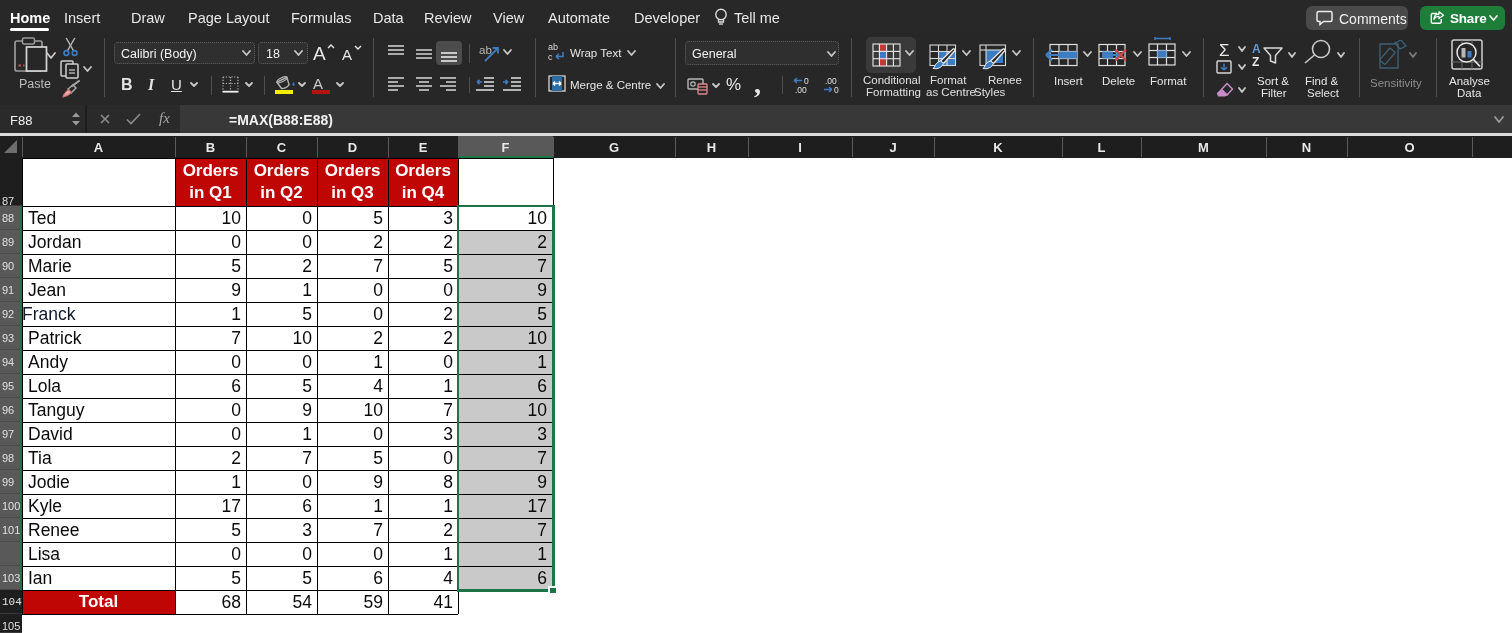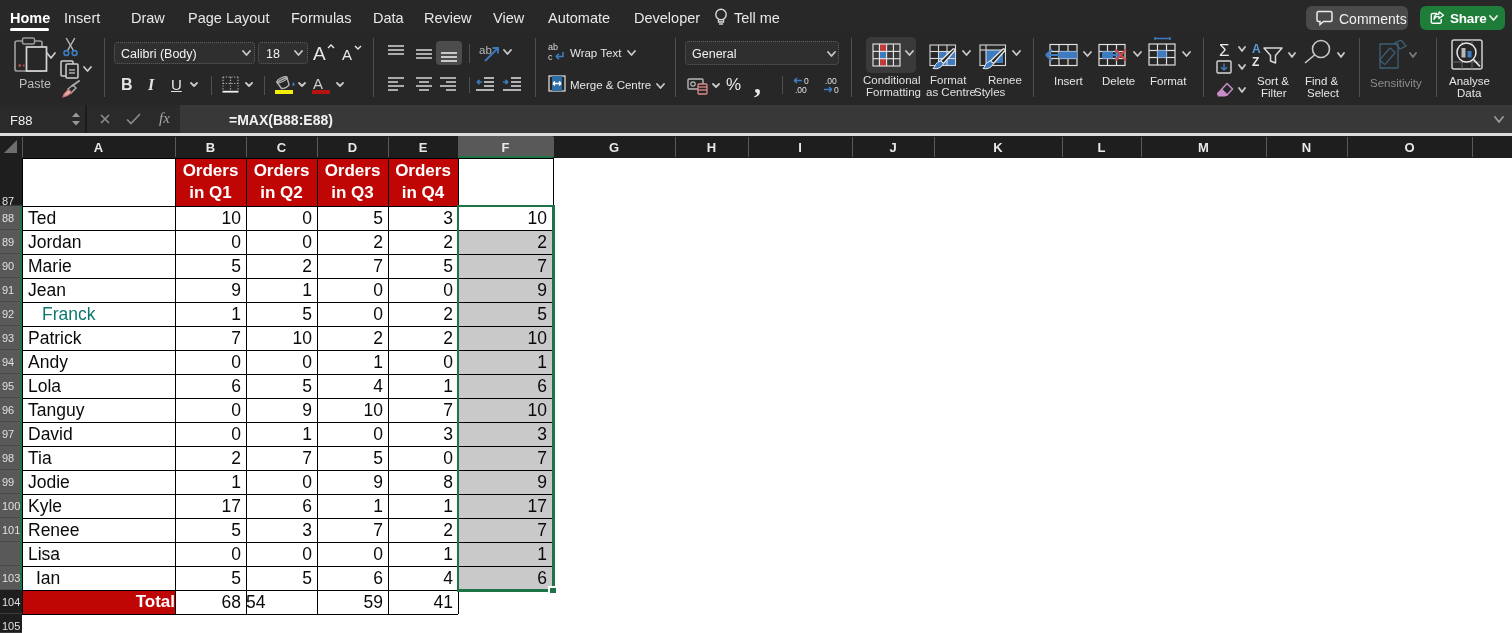--- a/index.html
+++ b/index.html
@@ -502,21 +502,21 @@
 <div class="abs" style="left:0;top:518px;width:22px;height:24px;background:#595959;border-bottom:1px solid #4a4a4a"></div>
 <div class="abs" style="left:20px;top:518px;width:2px;height:24px;background:#1f7447"></div>
 <div style="position:absolute;left:2px;top:524.5px;font-size:11px;color:#e0e0e0;font-weight:400;font-family:'Liberation Sans',sans-serif;line-height:1;white-space:nowrap;">101</div>
 <div class="abs" style="left:0;top:542px;width:22px;height:24px;background:#595959;border-bottom:1px solid #4a4a4a"></div>
 <div class="abs" style="left:20px;top:542px;width:2px;height:24px;background:#1f7447"></div>
 <div style="position:absolute;left:2px;top:548.5px;font-size:13px;color:#e0e0e0;font-weight:400;font-family:'Liberation Sans',sans-serif;line-height:1;white-space:nowrap;margin-left:35px;">102</div>
 <div class="abs" style="left:0;top:566px;width:22px;height:24px;background:#595959;border-bottom:1px solid #4a4a4a"></div>
 <div class="abs" style="left:20px;top:566px;width:2px;height:24px;background:#1f7447"></div>
 <div style="position:absolute;left:2px;top:572.5px;font-size:11px;color:#e0e0e0;font-weight:400;font-family:'Liberation Sans',sans-serif;line-height:1;white-space:nowrap;">103</div>
 <div class="abs" style="left:0;top:590px;width:22px;height:24px;background:#1e1e1e;border-bottom:1px solid #3a3a3a"></div>
-<div style="position:absolute;left:2px;top:596.5px;font-size:11px;color:#e0e0e0;font-weight:400;font-family:Liberation Sans, sans-serif;line-height:1;white-space:nowrap;">104</div>
+<div style="position:absolute;left:2px;top:596.5px;font-size:11px;color:#e0e0e0;font-weight:400;font-family:Liberation Mono, monospace;line-height:1;white-space:nowrap;">104</div>
 <div class="abs" style="left:0;top:614px;width:22px;height:19px;background:#1e1e1e;border-bottom:1px solid #3a3a3a"></div>
 <div style="position:absolute;left:2px;top:620.5px;font-size:11px;color:#e0e0e0;font-weight:400;font-family:'Liberation Sans',sans-serif;line-height:1;white-space:nowrap;">105</div>
 <div class="abs" style="left:175px;top:158px;width:71px;height:48px;background:#c00505;display:flex;align-items:center;justify-content:center;text-align:center;color:#fff;font-weight:700;font-size:17px;line-height:22px">Orders<br>in Q1</div>
 <div class="abs" style="left:246px;top:158px;width:71px;height:48px;background:#c00505;display:flex;align-items:center;justify-content:center;text-align:center;color:#fff;font-weight:700;font-size:17px;line-height:22px">Orders<br>in Q2</div>
 <div class="abs" style="left:317px;top:158px;width:71px;height:48px;background:#c00505;display:flex;align-items:center;justify-content:center;text-align:center;color:#fff;font-weight:700;font-size:17px;line-height:22px">Orders<br>in Q3</div>
 <div class="abs" style="left:388px;top:158px;width:70px;height:48px;background:#c00505;display:flex;align-items:center;justify-content:center;text-align:center;color:#fff;font-weight:700;font-size:17px;line-height:22px">Orders<br>in Q4</div>
 <div class="abs" style="left:22px;top:206px;width:153px;height:24px;font-size:17.5px;color:#0a0a0a;line-height:24px;padding-left:6px">Ted</div>
 <div class="abs" style="left:175px;top:206px;width:71px;height:24px;font-size:17.5px;color:#0a0a0a;line-height:24px;text-align:right;padding-right:5px">10</div>
 <div class="abs" style="left:246px;top:206px;width:71px;height:24px;font-size:17.5px;color:#0a0a0a;line-height:24px;text-align:right;padding-right:5px">0</div>
 <div class="abs" style="left:317px;top:206px;width:71px;height:24px;font-size:17.5px;color:#0a0a0a;line-height:24px;text-align:right;padding-right:5px">5</div>
@@ -533,21 +533,21 @@
 <div class="abs" style="left:246px;top:254px;width:71px;height:24px;font-size:17.5px;color:#0a0a0a;line-height:24px;text-align:right;padding-right:5px">2</div>
 <div class="abs" style="left:317px;top:254px;width:71px;height:24px;font-size:17.5px;color:#0a0a0a;line-height:24px;text-align:right;padding-right:5px">7</div>
 <div class="abs" style="left:388px;top:254px;width:70px;height:24px;font-size:17.5px;color:#0a0a0a;line-height:24px;text-align:right;padding-right:5px">5</div>
 <div class="abs" style="left:458px;top:254px;width:95px;height:24px;background:#c9c9c9;font-size:17.5px;color:#0a0a0a;line-height:24px;text-align:right;padding-right:6px">7</div>
 <div class="abs" style="left:22px;top:278px;width:153px;height:24px;font-size:17.5px;color:#0a0a0a;line-height:24px;padding-left:6px">Jean</div>
 <div class="abs" style="left:175px;top:278px;width:71px;height:24px;font-size:17.5px;color:#0a0a0a;line-height:24px;text-align:right;padding-right:5px">9</div>
 <div class="abs" style="left:246px;top:278px;width:71px;height:24px;font-size:17.5px;color:#0a0a0a;line-height:24px;text-align:right;padding-right:5px">1</div>
 <div class="abs" style="left:317px;top:278px;width:71px;height:24px;font-size:17.5px;color:#0a0a0a;line-height:24px;text-align:right;padding-right:5px">0</div>
 <div class="abs" style="left:388px;top:278px;width:70px;height:24px;font-size:17.5px;color:#0a0a0a;line-height:24px;text-align:right;padding-right:5px">0</div>
 <div class="abs" style="left:458px;top:278px;width:95px;height:24px;background:#c9c9c9;font-size:17.5px;color:#0a0a0a;line-height:24px;text-align:right;padding-right:6px">9</div>
-<div class="abs" style="left:22px;top:302px;width:153px;height:24px;font-size:17.5px;color:#0f766e;line-height:24px;padding-left:20px">Franck</div>
+<div class="abs" style="left:22px;top:302px;width:153px;height:24px;font-size:17.5px;color:#0f172a;line-height:24px;padding-left:0">Franck</div>
 <div class="abs" style="left:175px;top:302px;width:71px;height:24px;font-size:17.5px;color:#0a0a0a;line-height:24px;text-align:right;padding-right:5px">1</div>
 <div class="abs" style="left:246px;top:302px;width:71px;height:24px;font-size:17.5px;color:#0a0a0a;line-height:24px;text-align:right;padding-right:5px">5</div>
 <div class="abs" style="left:317px;top:302px;width:71px;height:24px;font-size:17.5px;color:#0a0a0a;line-height:24px;text-align:right;padding-right:5px">0</div>
 <div class="abs" style="left:388px;top:302px;width:70px;height:24px;font-size:17.5px;color:#0a0a0a;line-height:24px;text-align:right;padding-right:5px">2</div>
 <div class="abs" style="left:458px;top:302px;width:95px;height:24px;background:#c9c9c9;font-size:17.5px;color:#0a0a0a;line-height:24px;text-align:right;padding-right:6px">5</div>
 <div class="abs" style="left:22px;top:326px;width:153px;height:24px;font-size:17.5px;color:#0a0a0a;line-height:24px;padding-left:6px">Patrick</div>
 <div class="abs" style="left:175px;top:326px;width:71px;height:24px;font-size:17.5px;color:#0a0a0a;line-height:24px;text-align:right;padding-right:5px">7</div>
 <div class="abs" style="left:246px;top:326px;width:71px;height:24px;font-size:17.5px;color:#0a0a0a;line-height:24px;text-align:right;padding-right:5px">10</div>
 <div class="abs" style="left:317px;top:326px;width:71px;height:24px;font-size:17.5px;color:#0a0a0a;line-height:24px;text-align:right;padding-right:5px">2</div>
 <div class="abs" style="left:388px;top:326px;width:70px;height:24px;font-size:17.5px;color:#0a0a0a;line-height:24px;text-align:right;padding-right:5px">2</div>
@@ -599,29 +599,29 @@
 <div class="abs" style="left:246px;top:518px;width:71px;height:24px;font-size:17.5px;color:#0a0a0a;line-height:24px;text-align:right;padding-right:5px">3</div>
 <div class="abs" style="left:317px;top:518px;width:71px;height:24px;font-size:17.5px;color:#0a0a0a;line-height:24px;text-align:right;padding-right:5px">7</div>
 <div class="abs" style="left:388px;top:518px;width:70px;height:24px;font-size:17.5px;color:#0a0a0a;line-height:24px;text-align:right;padding-right:5px">2</div>
 <div class="abs" style="left:458px;top:518px;width:95px;height:24px;background:#c9c9c9;font-size:17.5px;color:#0a0a0a;line-height:24px;text-align:right;padding-right:6px">7</div>
 <div class="abs" style="left:22px;top:542px;width:153px;height:24px;font-size:17.5px;color:#0a0a0a;line-height:24px;padding-left:6px">Lisa</div>
 <div class="abs" style="left:175px;top:542px;width:71px;height:24px;font-size:17.5px;color:#0a0a0a;line-height:24px;text-align:right;padding-right:5px">0</div>
 <div class="abs" style="left:246px;top:542px;width:71px;height:24px;font-size:17.5px;color:#0a0a0a;line-height:24px;text-align:right;padding-right:5px">0</div>
 <div class="abs" style="left:317px;top:542px;width:71px;height:24px;font-size:17.5px;color:#0a0a0a;line-height:24px;text-align:right;padding-right:5px">0</div>
 <div class="abs" style="left:388px;top:542px;width:70px;height:24px;font-size:17.5px;color:#0a0a0a;line-height:24px;text-align:right;padding-right:5px">1</div>
 <div class="abs" style="left:458px;top:542px;width:95px;height:24px;background:#c9c9c9;font-size:17.5px;color:#0a0a0a;line-height:24px;text-align:right;padding-right:6px">1</div>
-<div class="abs" style="left:30px;top:566px;width:153px;height:36px;font-size:17.5px;color:#0a0a0a;line-height:24px;padding-left:6px">Ian</div>
+<div class="abs" style="left:22px;top:566px;width:153px;height:36px;font-size:17.5px;color:#0a0a0a;line-height:24px;padding-left:6px">Ian</div>
 <div class="abs" style="left:175px;top:566px;width:71px;height:24px;font-size:17.5px;color:#0a0a0a;line-height:24px;text-align:right;padding-right:5px">5</div>
 <div class="abs" style="left:246px;top:566px;width:71px;height:24px;font-size:17.5px;color:#0a0a0a;line-height:24px;text-align:right;padding-right:5px">5</div>
 <div class="abs" style="left:317px;top:566px;width:71px;height:24px;font-size:17.5px;color:#0a0a0a;line-height:24px;text-align:right;padding-right:5px">6</div>
 <div class="abs" style="left:388px;top:566px;width:70px;height:24px;font-size:17.5px;color:#0a0a0a;line-height:24px;text-align:right;padding-right:5px">4</div>
 <div class="abs" style="left:458px;top:566px;width:95px;height:24px;background:#c9c9c9;font-size:17.5px;color:#0a0a0a;line-height:24px;text-align:right;padding-right:6px">6</div>
-<div class="abs" style="left:22px;top:590px;width:153px;height:24px;background:#c00505;color:#fff;font-weight:700;font-size:17px;line-height:24px;text-align:right">Total</div>
+<div class="abs" style="left:22px;top:590px;width:153px;height:24px;background:#c00505;color:#fff;font-weight:700;font-size:17px;line-height:24px;text-align:center">Total</div>
 <div class="abs" style="left:175px;top:590px;width:71px;height:24px;font-size:17.5px;color:#0a0a0a;line-height:24px;text-align:right;padding-right:5px">68</div>
-<div class="abs" style="left:246px;top:590px;width:71px;height:24px;font-size:17.5px;color:#0a0a0a;line-height:24px;padding-right:5px">54</div>
+<div class="abs" style="left:246px;top:590px;width:71px;height:24px;font-size:17.5px;color:#0a0a0a;line-height:24px;text-align:right;padding-right:5px">54</div>
 <div class="abs" style="left:317px;top:590px;width:71px;height:24px;font-size:17.5px;color:#0a0a0a;line-height:24px;text-align:right;padding-right:5px">59</div>
 <div class="abs" style="left:388px;top:590px;width:70px;height:24px;font-size:17.5px;color:#0a0a0a;line-height:24px;text-align:right;padding-right:5px">41</div>
 <div class="abs" style="left:22px;top:158px;width:532px;height:1px;background:#000"></div>
 <div class="abs" style="left:22px;top:206px;width:531px;height:1px;background:#000"></div>
 <div class="abs" style="left:22px;top:230px;width:531px;height:1px;background:#000"></div>
 <div class="abs" style="left:22px;top:254px;width:531px;height:1px;background:#000"></div>
 <div class="abs" style="left:22px;top:278px;width:531px;height:1px;background:#000"></div>
 <div class="abs" style="left:22px;top:302px;width:531px;height:1px;background:#000"></div>
 <div class="abs" style="left:22px;top:326px;width:531px;height:1px;background:#000"></div>
 <div class="abs" style="left:22px;top:350px;width:531px;height:1px;background:#000"></div>

